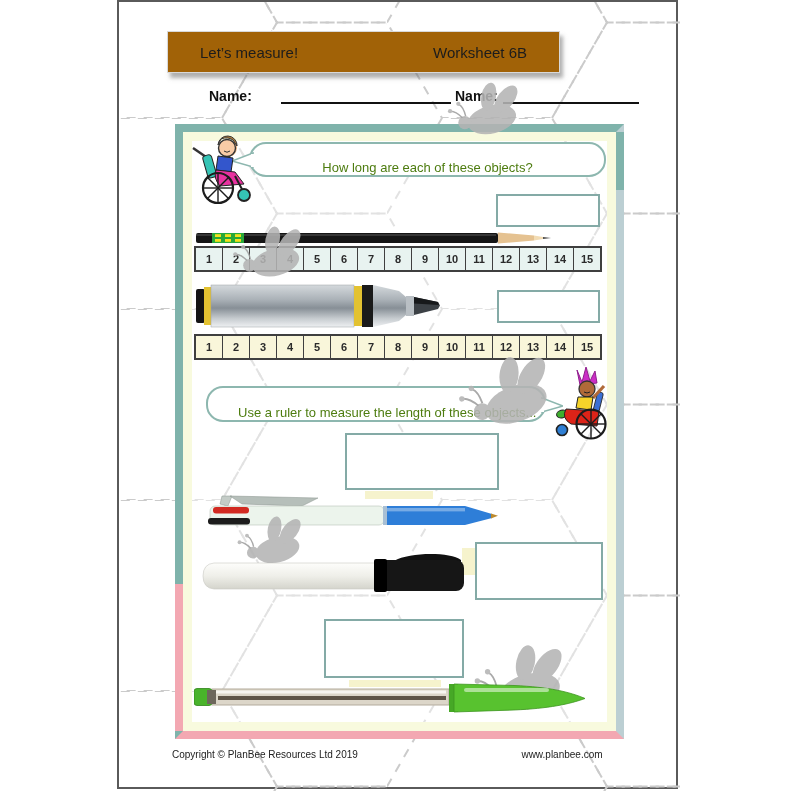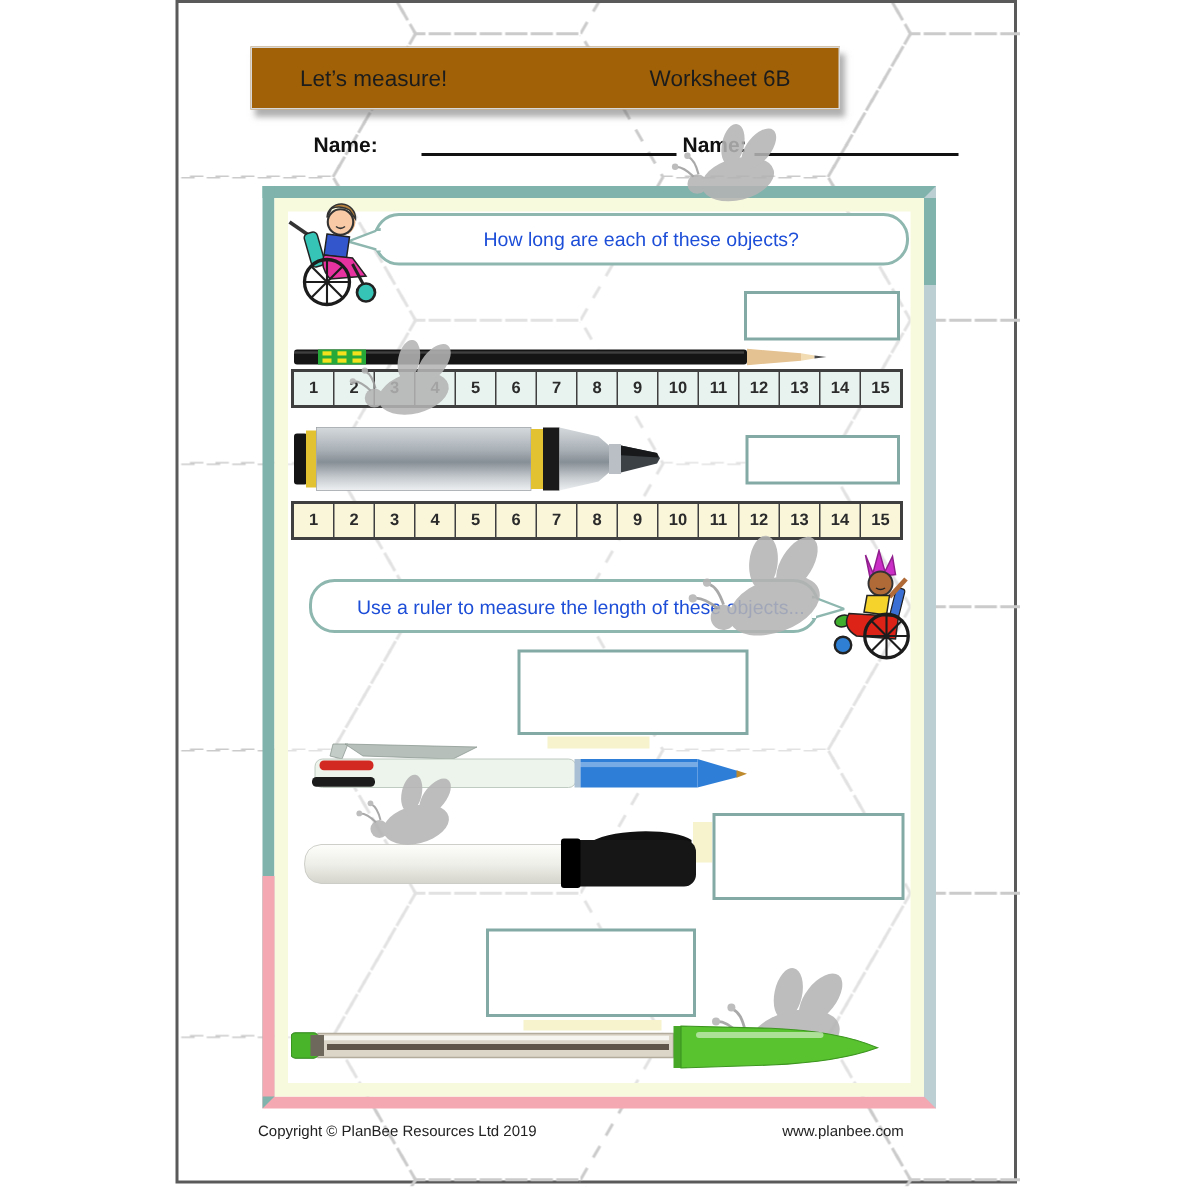--- a/index.html
+++ b/index.html
@@ -23,22 +23,22 @@
   
   .ws { position:absolute; left:56px; top:122px; width:449px; height:615px; z-index:1;
     border-style:solid; border-width:8px;
     border-top-color:#7fb3ab; border-left-color:#7fb3ab;
     border-right-color:#bccfd3; border-bottom-color:#f3a8b2; }
   .ws-inner { width:100%; height:100%; border:9px solid #f8fade;
     background:rgba(255,255,255,0.45); }
   .patch { position:absolute; z-index:2; }
 
   .bubble { position:absolute; z-index:3; background:#ffffff;
-    border:2px solid #8db7af; border-radius:17px; display:flex; align-items:center;
-    font-size:13px; color:#1d4ed8; }
+    border:2px solid #8db7af; border-radius:17px; display:flex; align-items:flex-end;
+    font-size:13px; color:#4d7c0f; }
   .bubble svg.tail { position:absolute; }
 
   .ansbox { position:absolute; z-index:3; background:#ffffff; border:2px solid #84aaa6; }
   .ystrip { position:absolute; z-index:2; background:#f6f3cd; }
 
   .ruler { position:absolute; z-index:3; display:flex; border:2px solid #3f3f3f; height:26px; }
   .ruler .cell { flex:1; border-left:1.5px solid #3f3f3f; display:flex; align-items:center;
     justify-content:center; font-size:11px; font-weight:bold; color:#2b2b2b; }
   .ruler .cell:first-child { border-left:none; }
   .ruler1 .cell { background:#e8f3f0; }

